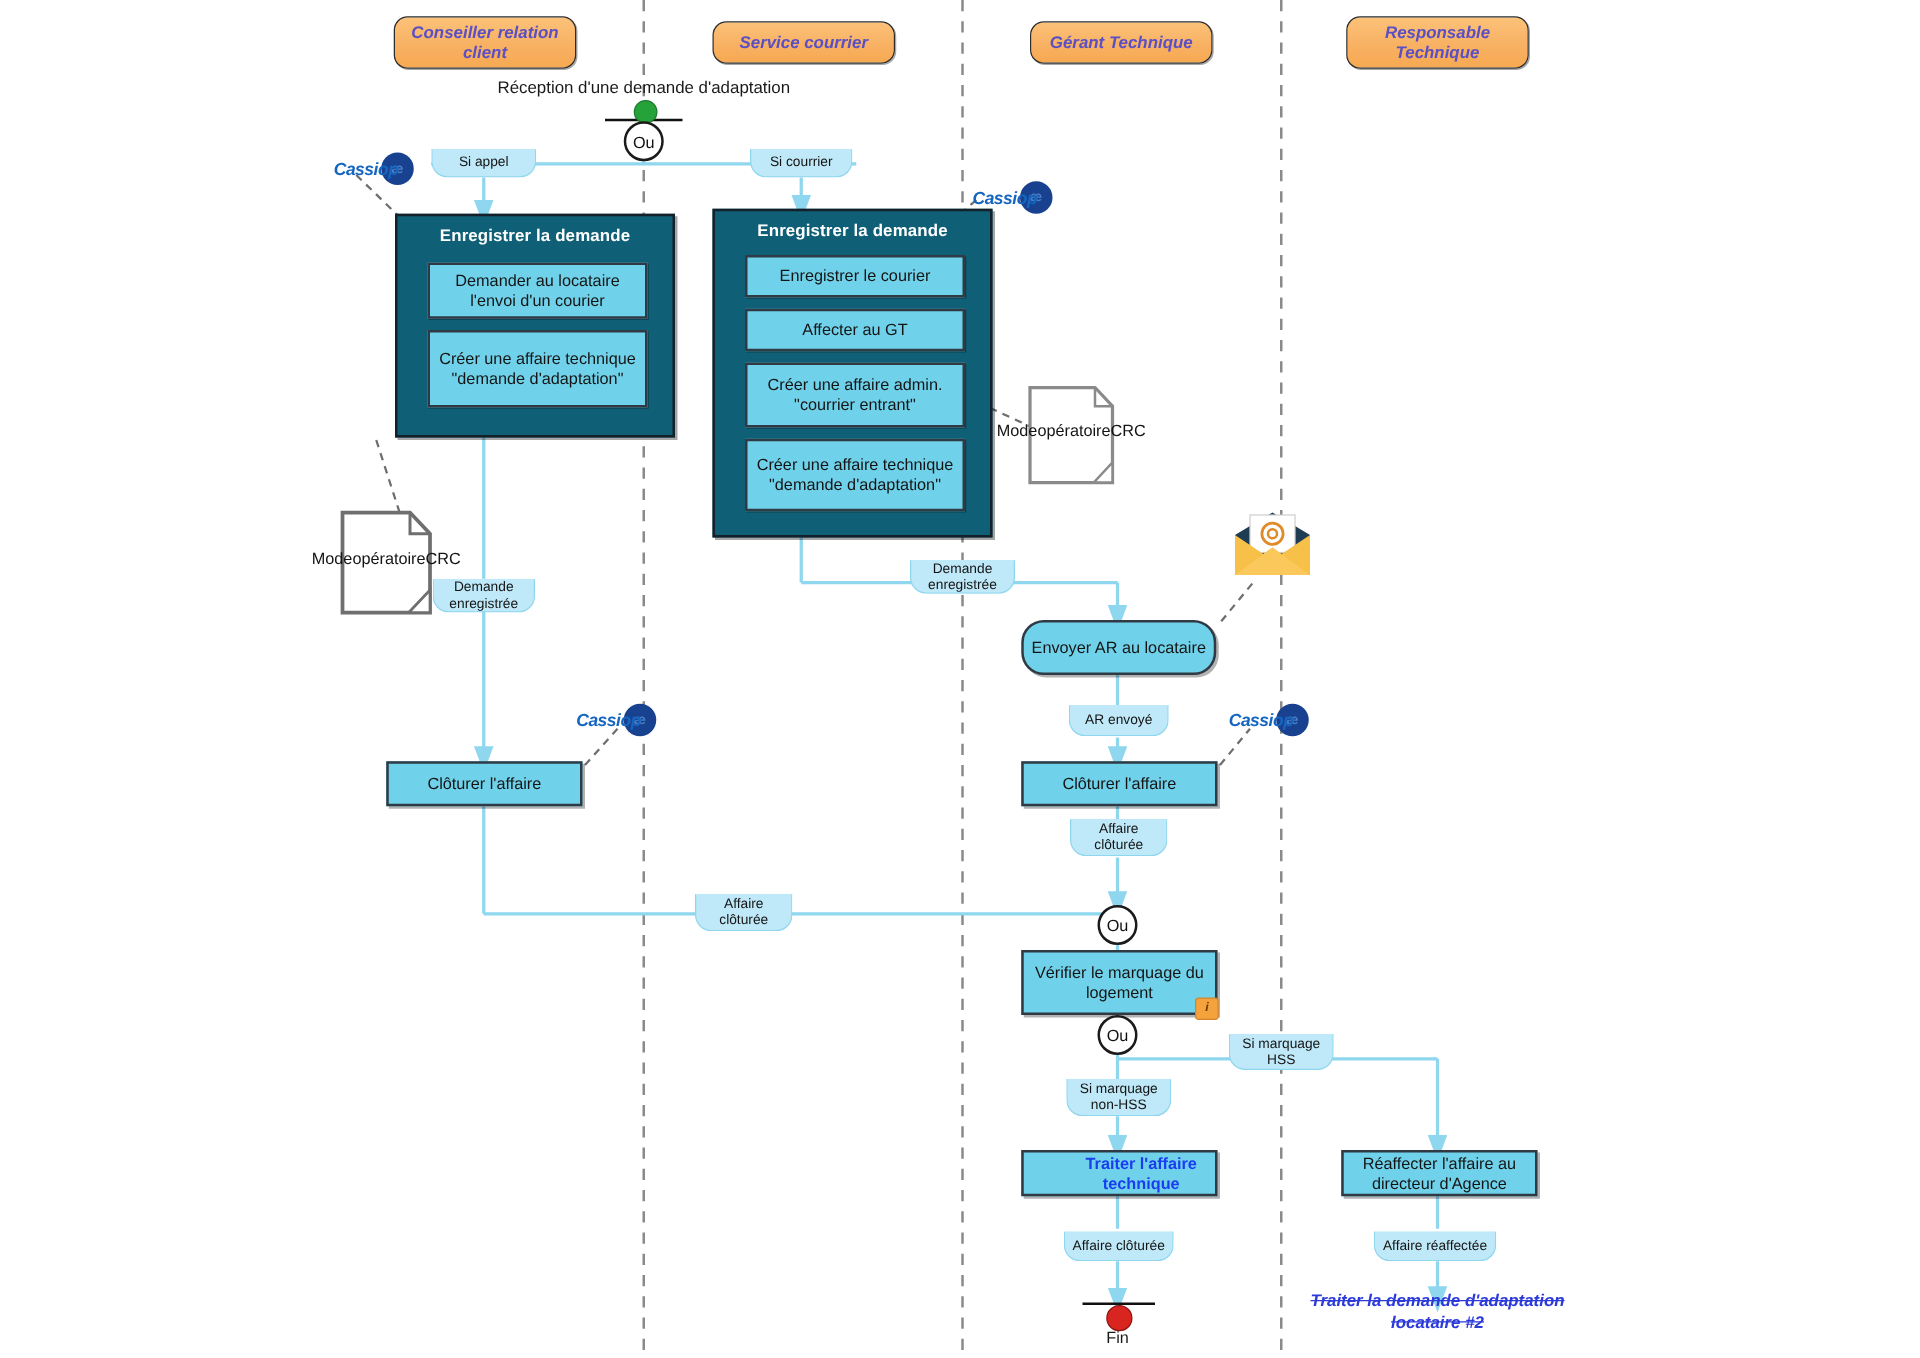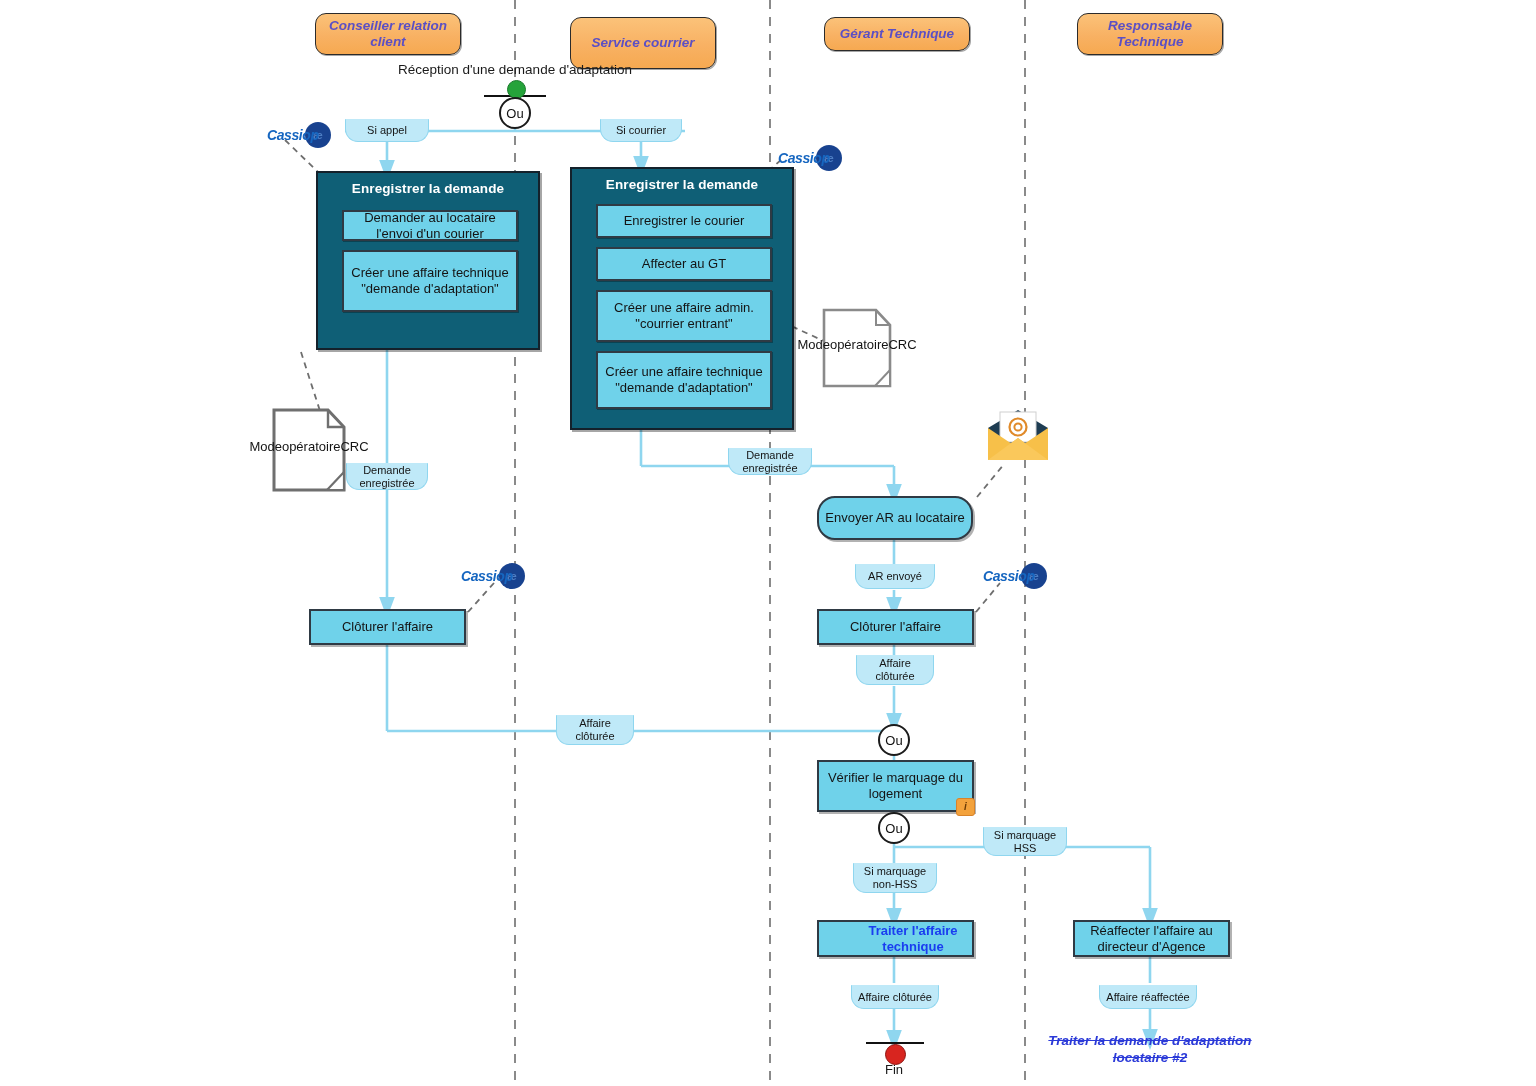--- a/index.html
+++ b/index.html
@@ -248,21 +248,21 @@
       <line x1="781" y1="160" x2="752" y2="185"></line>
       <line x1="468" y1="612" x2="494" y2="583"></line>
       <line x1="976" y1="612" x2="1000" y2="583"></line>
       <line x1="977" y1="497" x2="1005" y2="463"></line>
     </g>
   </svg>
 
   <div class="lane-header" style="left:315px; top:13px; width:146px; height:42px;">
     <span>Conseiller relation client</span>
   </div>
-  <div class="lane-header" style="left:570px; top:17px; width:146px; height:52px;">
+  <div class="lane-header" style="left:570px; top:17px; width:146px; height:34px;">
     <span>Service courrier</span>
   </div>
   <div class="lane-header" style="left:824px; top:17px; width:146px; height:34px;">
     <span>Gérant Technique</span>
   </div>
   <div class="lane-header" style="left:1077px; top:13px; width:146px; height:42px;">
     <span>Responsable Technique</span>
   </div>
 
   <div class="event-caption start-caption" style="left:355px; top:62px; width:320px;">Réception d'une demande d'adaptation</div>
@@ -275,21 +275,21 @@
   <div class="cup" style="left:345px; top:119px; width:84px; height:23px;">
     <span>Si appel</span>
   </div>
   <div class="cup" style="left:600px; top:119px; width:82px; height:23px;">
     <span>Si courrier</span>
   </div>
 
   <div class="group-box" style="left:276px; top:171px; width:224px; height:179px;">
     <div class="group-title">Enregistrer la demande</div>
     <div style="padding:14px 24px 0 24px;">
-      <div class="task sub" style="width:176px; height:31px;">
+      <div class="task sub" style="width:176px; height:45px;">
         <span>Demander au locataire l'envoi d'un courier</span>
       </div>
       <div class="task sub" style="width:176px; height:62px;">
         <span>Créer une affaire technique "demande d'adaptation"</span>
       </div>
     </div>
   </div>
 
   <div class="group-box" style="left:530px; top:167px; width:224px; height:263px;">
     <div class="group-title">Enregistrer la demande</div>

